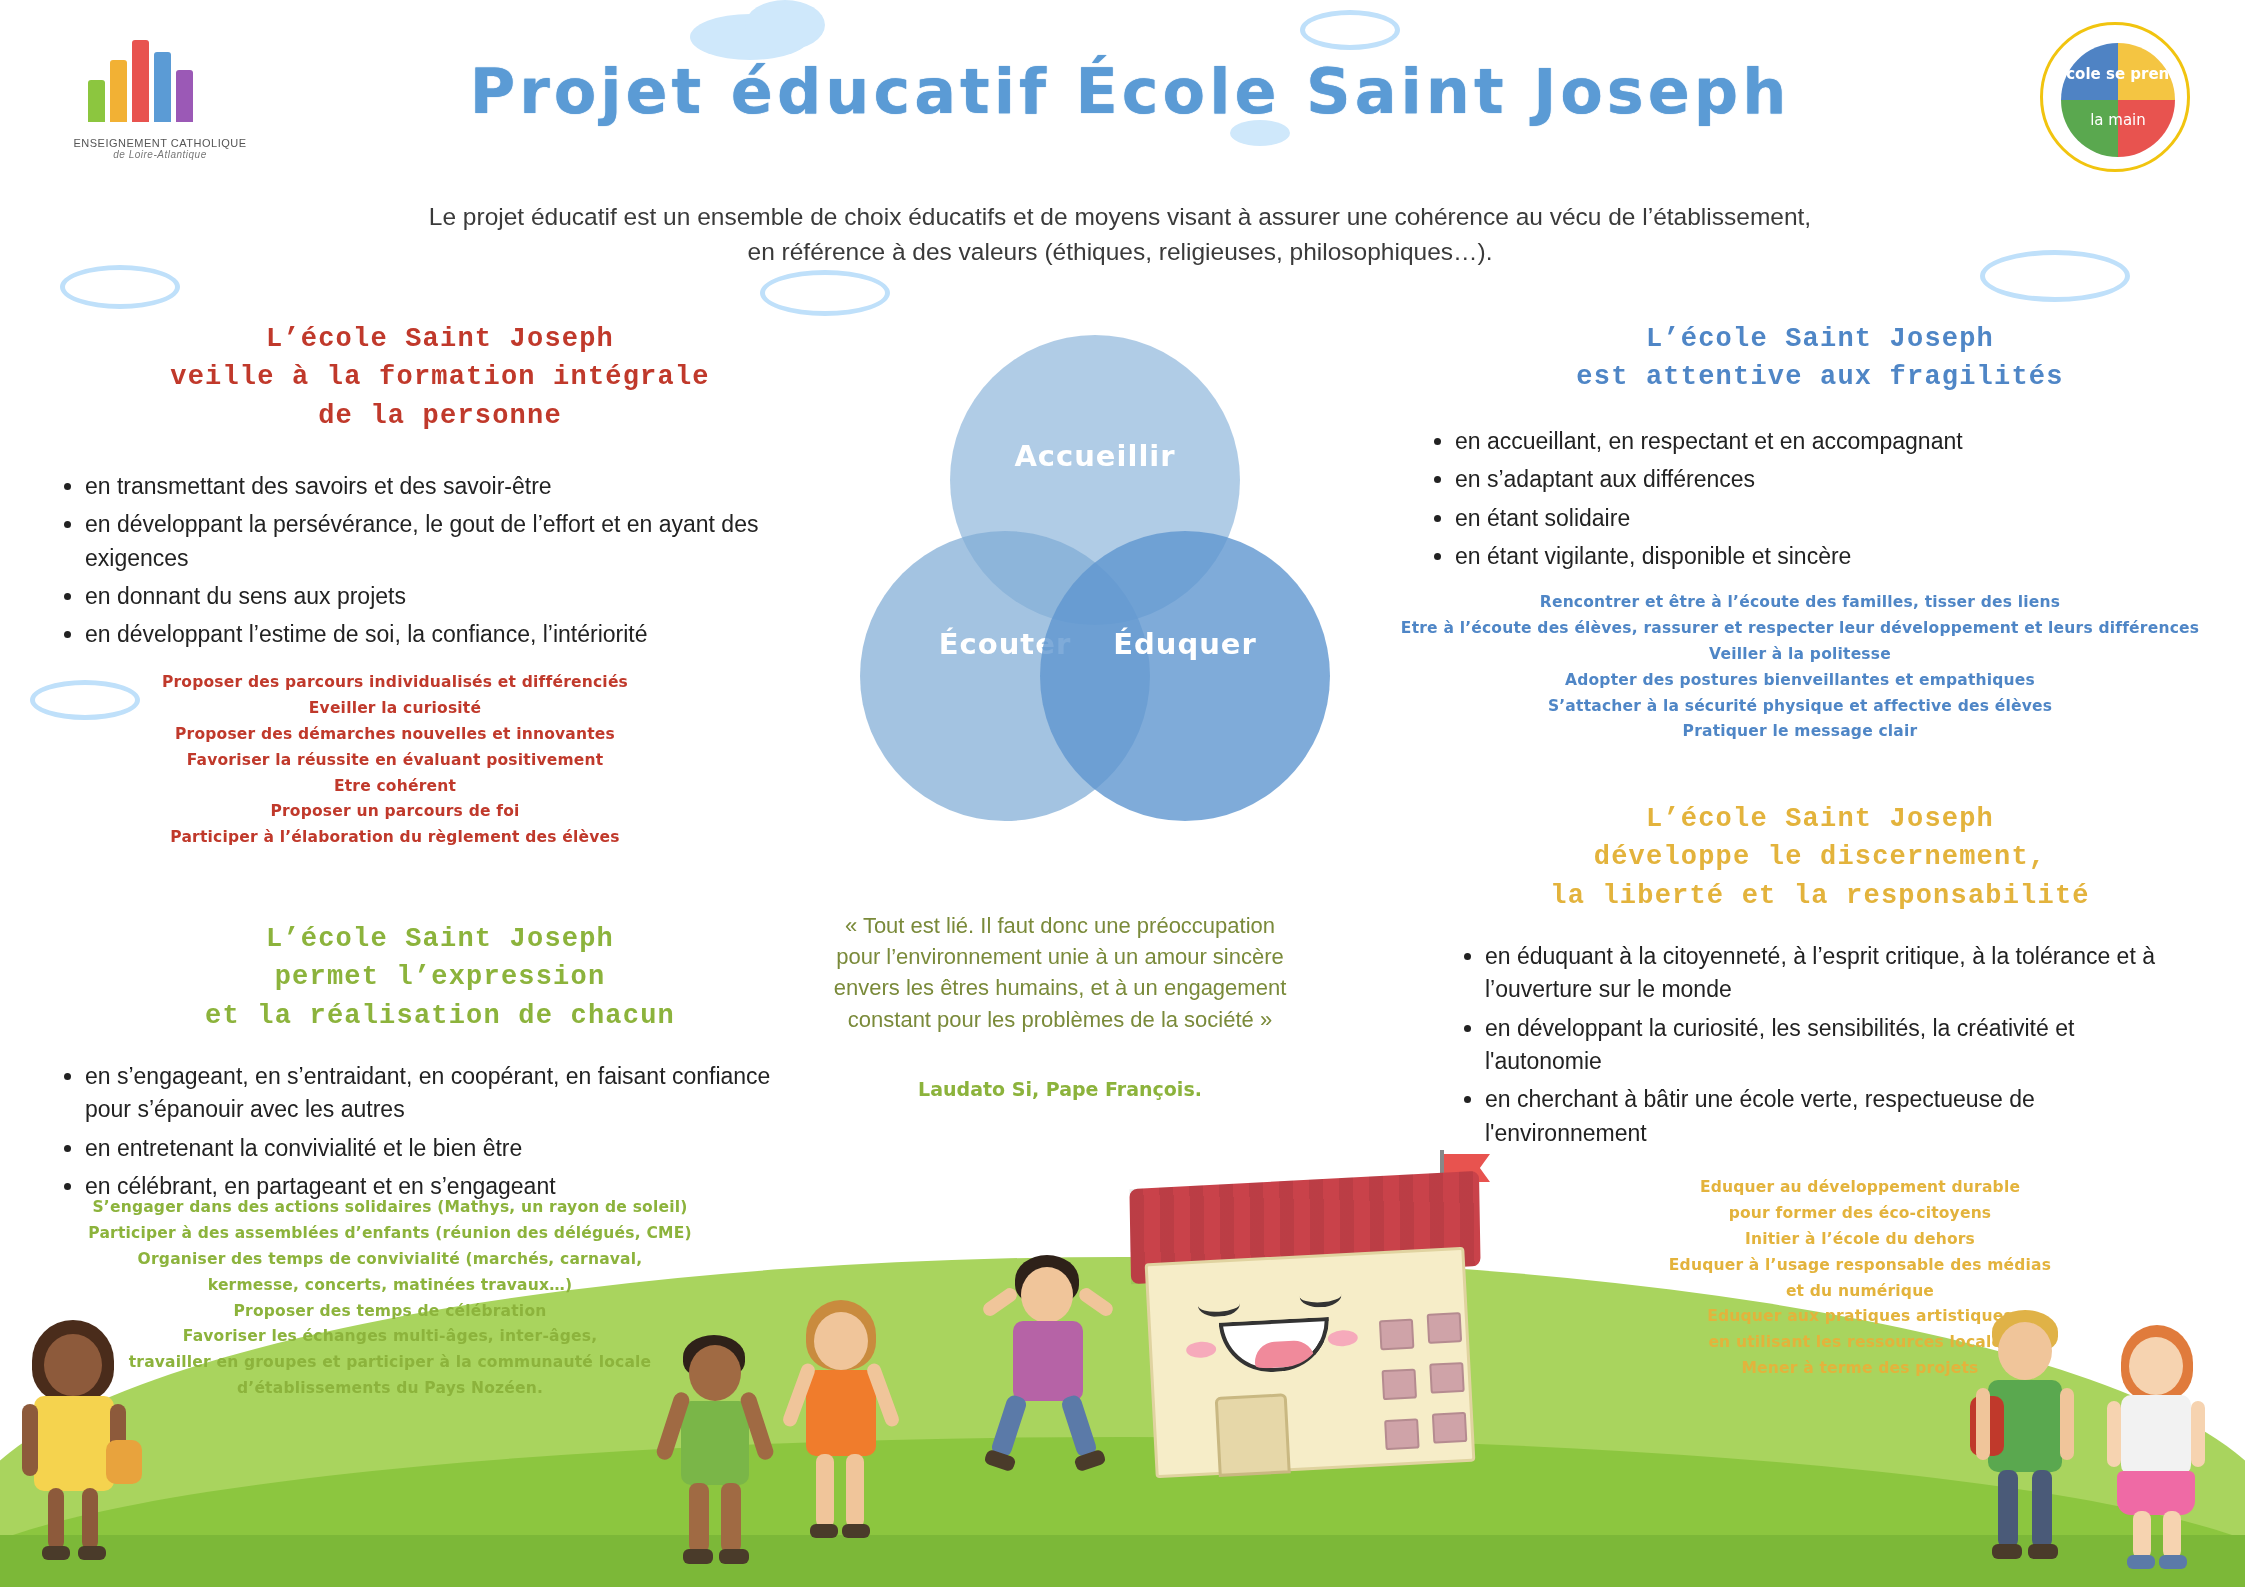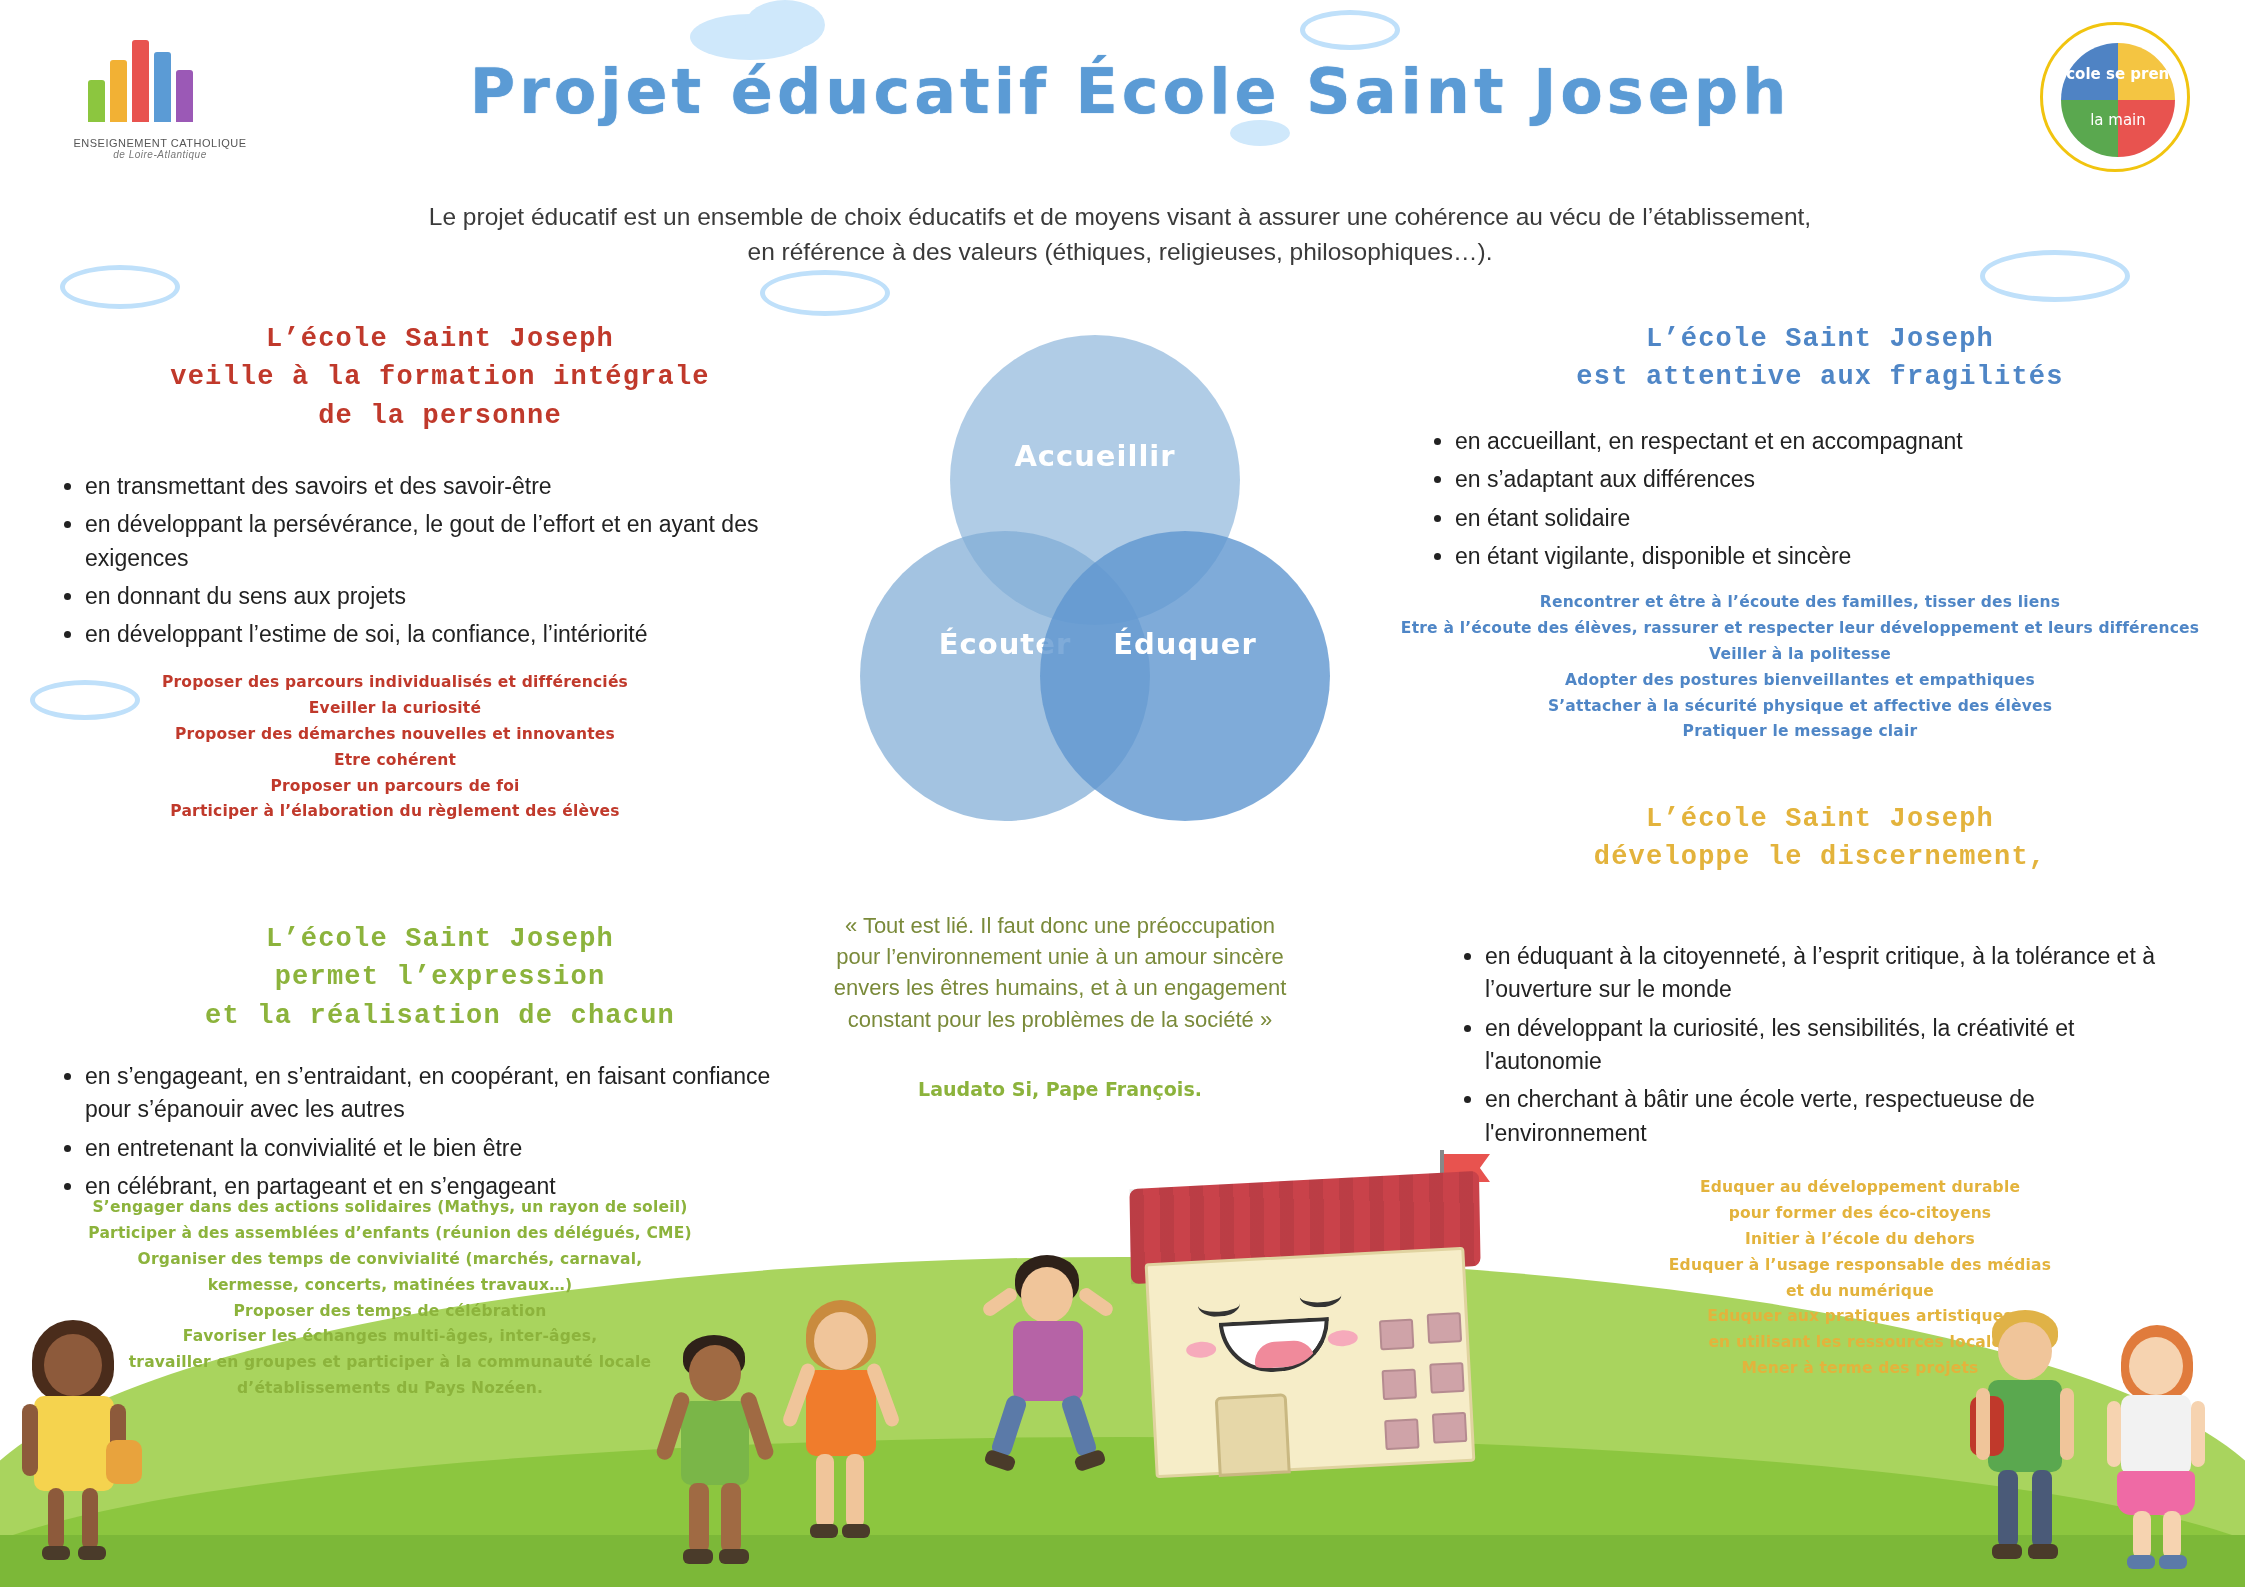--- a/index.html
+++ b/index.html
@@ -195,20 +195,21 @@
     <li>en transmettant des savoirs et des savoir-être</li>
     <li>en développant la persévérance, le gout de l’effort et en ayant des exigences</li>
     <li>en donnant du sens aux projets</li>
     <li>en développant l’estime de soi, la confiance, l’intériorité</li>
   </ul>
 </div>
 <div class="sub-lines c-red" style="left:85px;top:670px;width:620px;">
   <div>Proposer des parcours individualisés et différenciés</div>
   <div>Eveiller la curiosité</div>
   <div>Proposer des démarches nouvelles et innovantes</div>
+  <div>Favoriser la réussite en évaluant positivement</div>
   <div>Etre cohérent</div>
   <div>Proposer un parcours de foi</div>
   <div>Participer à l’élaboration du règlement des élèves</div>
 </div>
 
 <div class="sec-head c-blue" style="left:1500px;top:320px;width:640px;">
   <div>L’école Saint Joseph</div>
   <div>est attentive aux fragilités</div>
 </div>
 <div class="sec-list" style="left:1425px;top:425px;width:760px;">
@@ -247,20 +248,21 @@
   <div>kermesse, concerts, matinées travaux…)</div>
   <div>Proposer des temps de célébration</div>
   <div>Favoriser les échanges multi-âges, inter-âges,</div>
   <div>travailler en groupes et participer à la communauté locale</div>
   <div>d’établissements du Pays Nozéen.</div>
 </div>
 
 <div class="sec-head c-gold" style="left:1490px;top:800px;width:660px;">
   <div>L’école Saint Joseph</div>
   <div>développe le discernement,</div>
+  <div>la liberté et la responsabilité</div>
 </div>
 <div class="sec-list" style="left:1455px;top:940px;width:740px;">
   <ul>
     <li>en éduquant à la citoyenneté, à l’esprit critique, à la tolérance et à l’ouverture sur le monde</li>
     <li>en développant la curiosité, les sensibilités, la créativité et l'autonomie</li>
     <li>en cherchant à bâtir une école verte, respectueuse de l'environnement</li>
   </ul>
 </div>
 <div class="sub-lines c-gold" style="left:1580px;top:1175px;width:560px;">
   <div>Eduquer au développement durable</div>

